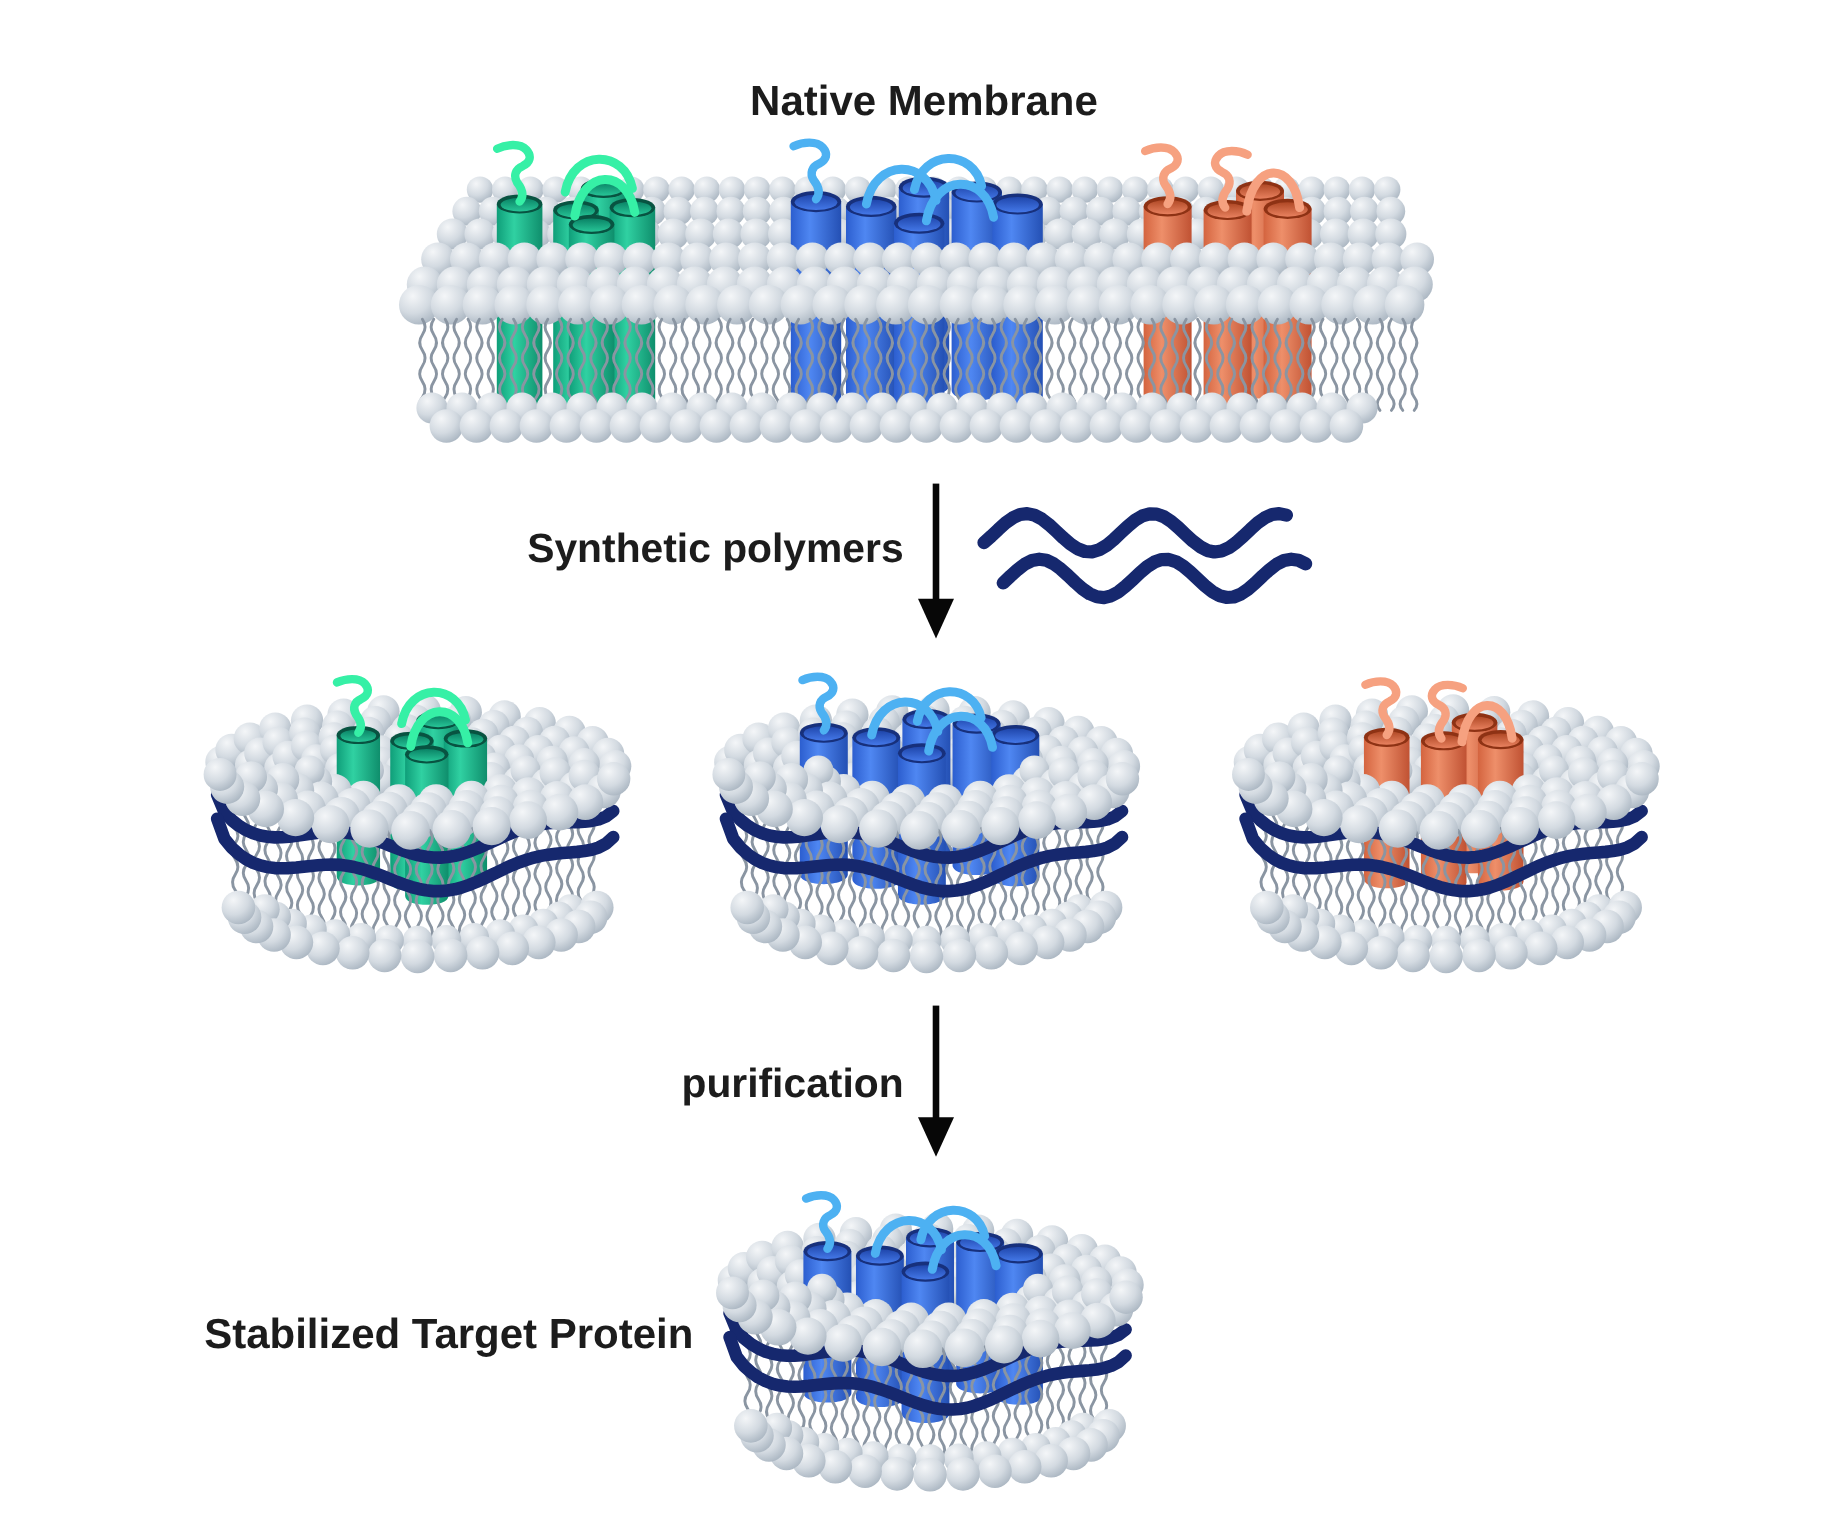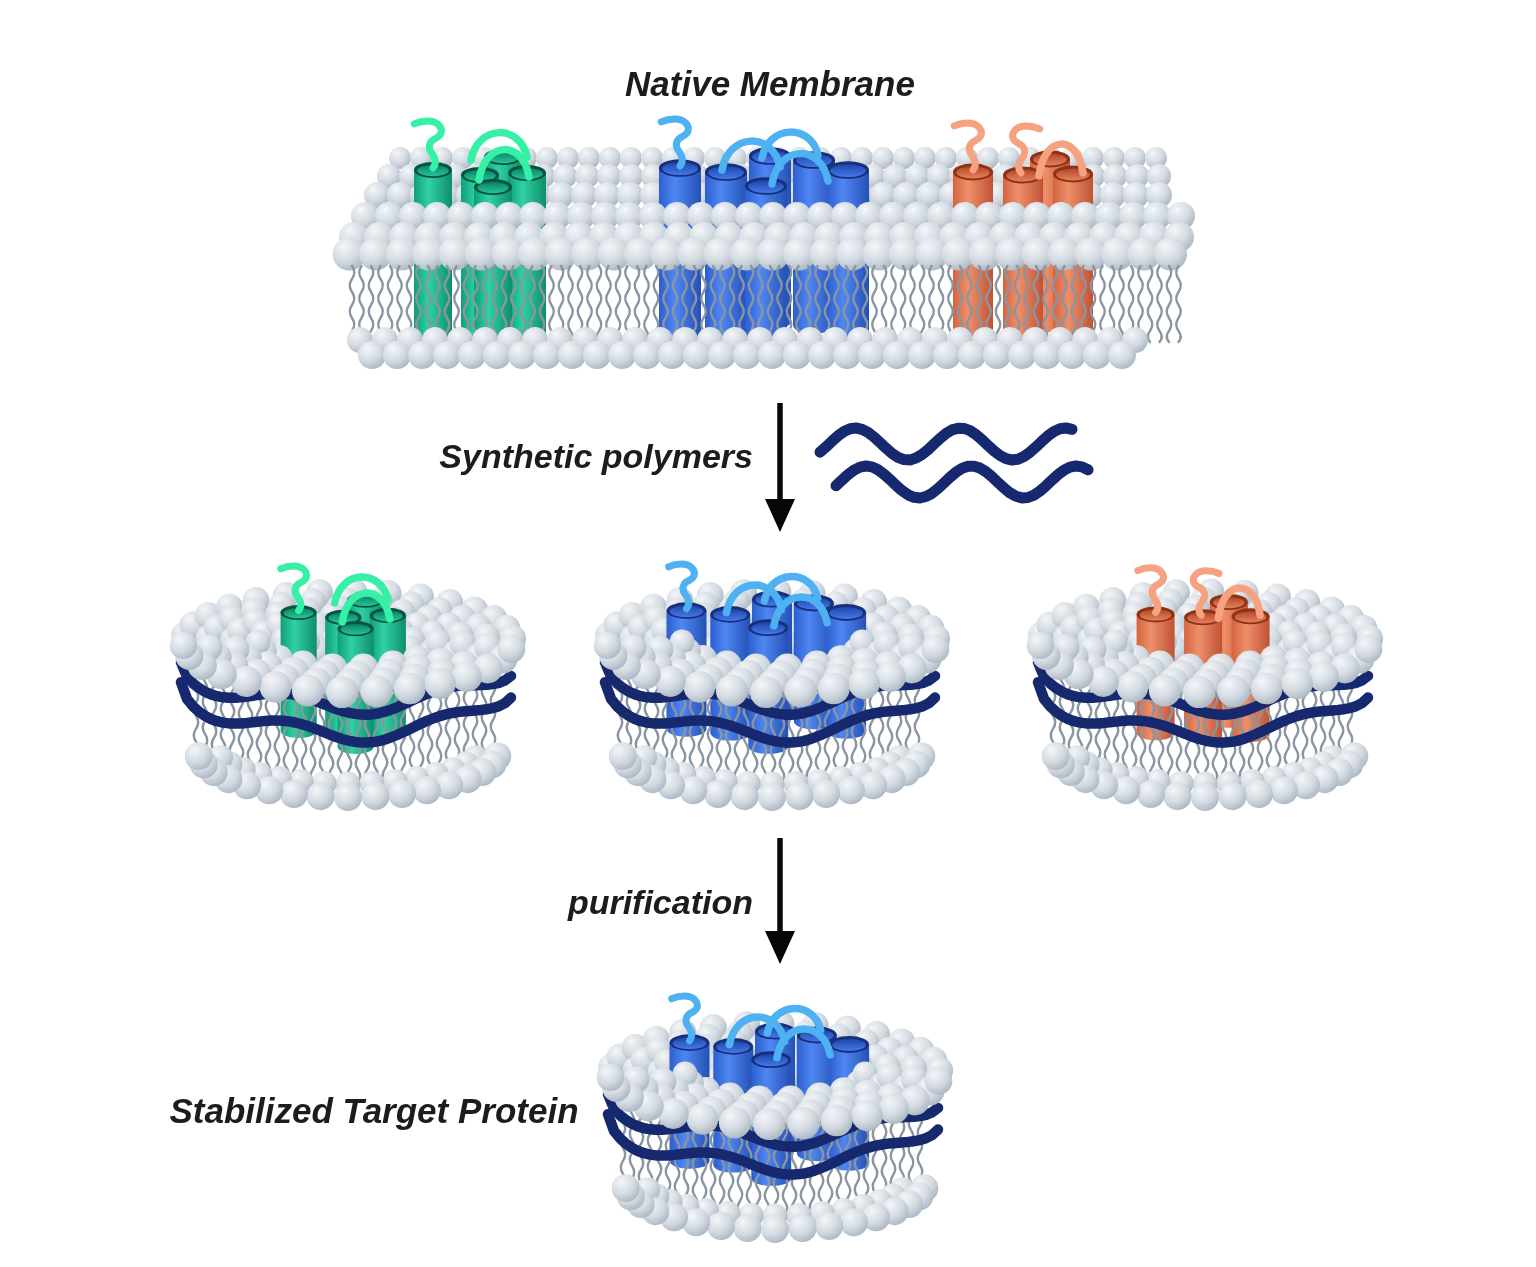--- a/index.html
+++ b/index.html
@@ -1,16 +1,16 @@
 <!DOCTYPE html>
 <html><head>
 <meta charset="utf-8">
 <style>
   html,body{margin:0;padding:0;background:#ffffff;}
-  .canvas{position:relative;width:1536px;height:1267px;background:#ffffff;overflow:hidden;font-style:italic;}
+  .canvas{position:relative;width:1536px;height:1267px;background:#ffffff;overflow:hidden;}
   svg{position:absolute;inset:0;display:block;}
   .lbl{font-family:"Liberation Sans",sans-serif;font-weight:600;font-size:34px;fill:#1c1c1c;}
   .title{font-size:35px;}
 </style>
 </head>
 <body style="background: rgb(255, 255, 255);">
 
 <div class="canvas">
   <svg id="scene" viewBox="0 0 1536 1267" width="1536" height="1267">
     <defs id="defs">

